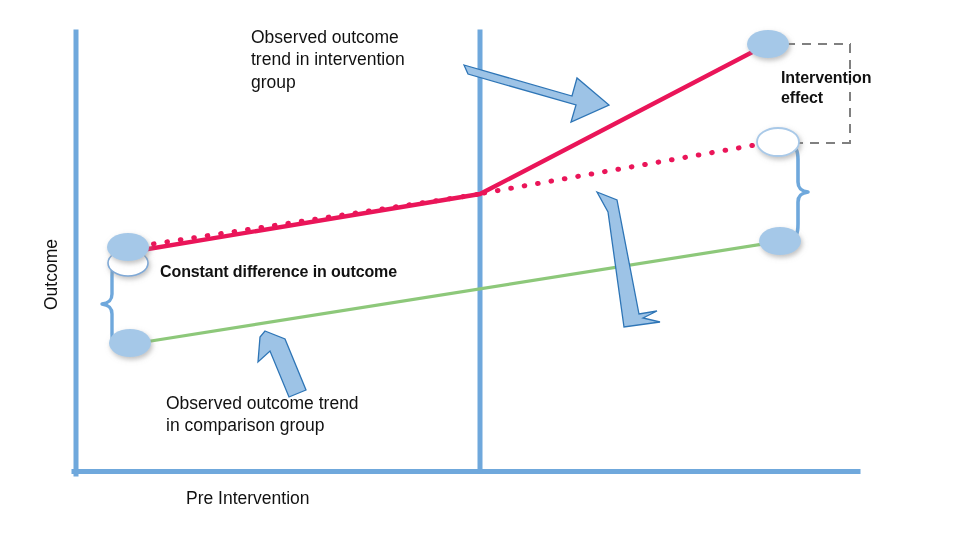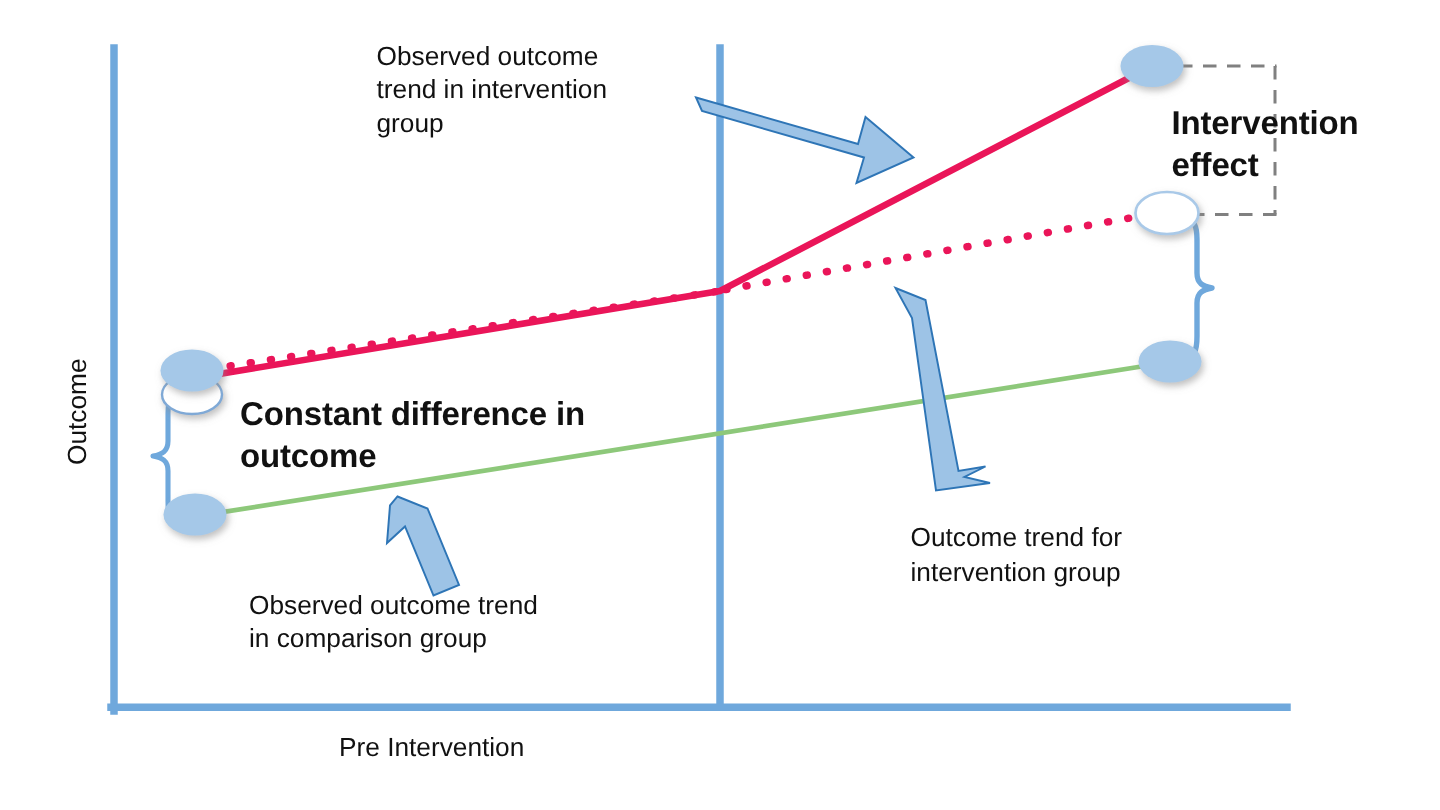--- a/index.html
+++ b/index.html
@@ -29,42 +29,42 @@
     position: absolute;
     color: #111111;
     line-height: 1.28;
     white-space: pre-line;
   }
   .ann {
     font-size: 17.5px;
     font-weight: 400;
   }
   .bold-ann {
-    font-size: 22px;
+    font-size: 16px;
     font-weight: 700;
     letter-spacing: -0.1px;
   }
   .axis-label {
     font-size: 17.5px;
     font-weight: 400;
   }
   .ital {
     font-style: italic;
   }
   #y-axis-label {
     transform-origin: left top;
     transform: rotate(-90deg);
   }
   #lbl-observed-intervention { left: 251px; top: 26px; }
   #lbl-intervention-effect   { left: 781px; top: 68px; }
   #lbl-constant-diff-right   { left: 827px; top: 176px; }
   #lbl-constant-diff-left    { left: 160px; top: 262px; width: 250px; }
   #lbl-counterfactual        { left: 607px; top: 325px; }
   #lbl-observed-comparison   { left: 166px; top: 392px; }
-  #lbl-pre                   { left: 186px; top: 487px; margin-left: 40px; }
+  #lbl-pre                   { left: 186px; top: 487px; }
   #lbl-post                  { left: 568px; top: 487px; }
   #y-axis-label              { left: 40px; top: 310px; }
 </style>
 </head>
 <body>
 
 <div id="diagram">
 
   <svg id="canvas" viewBox="0 0 960 540">
 
@@ -148,22 +148,21 @@
   <div class="label ann" id="lbl-observed-intervention">Observed outcome
 trend in intervention
 group</div>
 
   <div class="label bold-ann" id="lbl-intervention-effect">Intervention
 effect</div>
 
 
   <div class="label bold-ann" id="lbl-constant-diff-left">Constant difference in outcome</div>
 
-  <div class="label ann" id="lbl-counterfactual"><br><span>Outcome trend for
-intervention group</span></div>
+  <div class="label ann" id="lbl-counterfactual"><br></div>
 
   <div class="label ann" id="lbl-observed-comparison">Observed outcome trend
 in comparison group</div>
 
   <div class="label axis-label" id="lbl-pre">Pre Intervention</div>
 
 
   <div class="label axis-label" id="y-axis-label">Outcome</div>
 
 </div>

